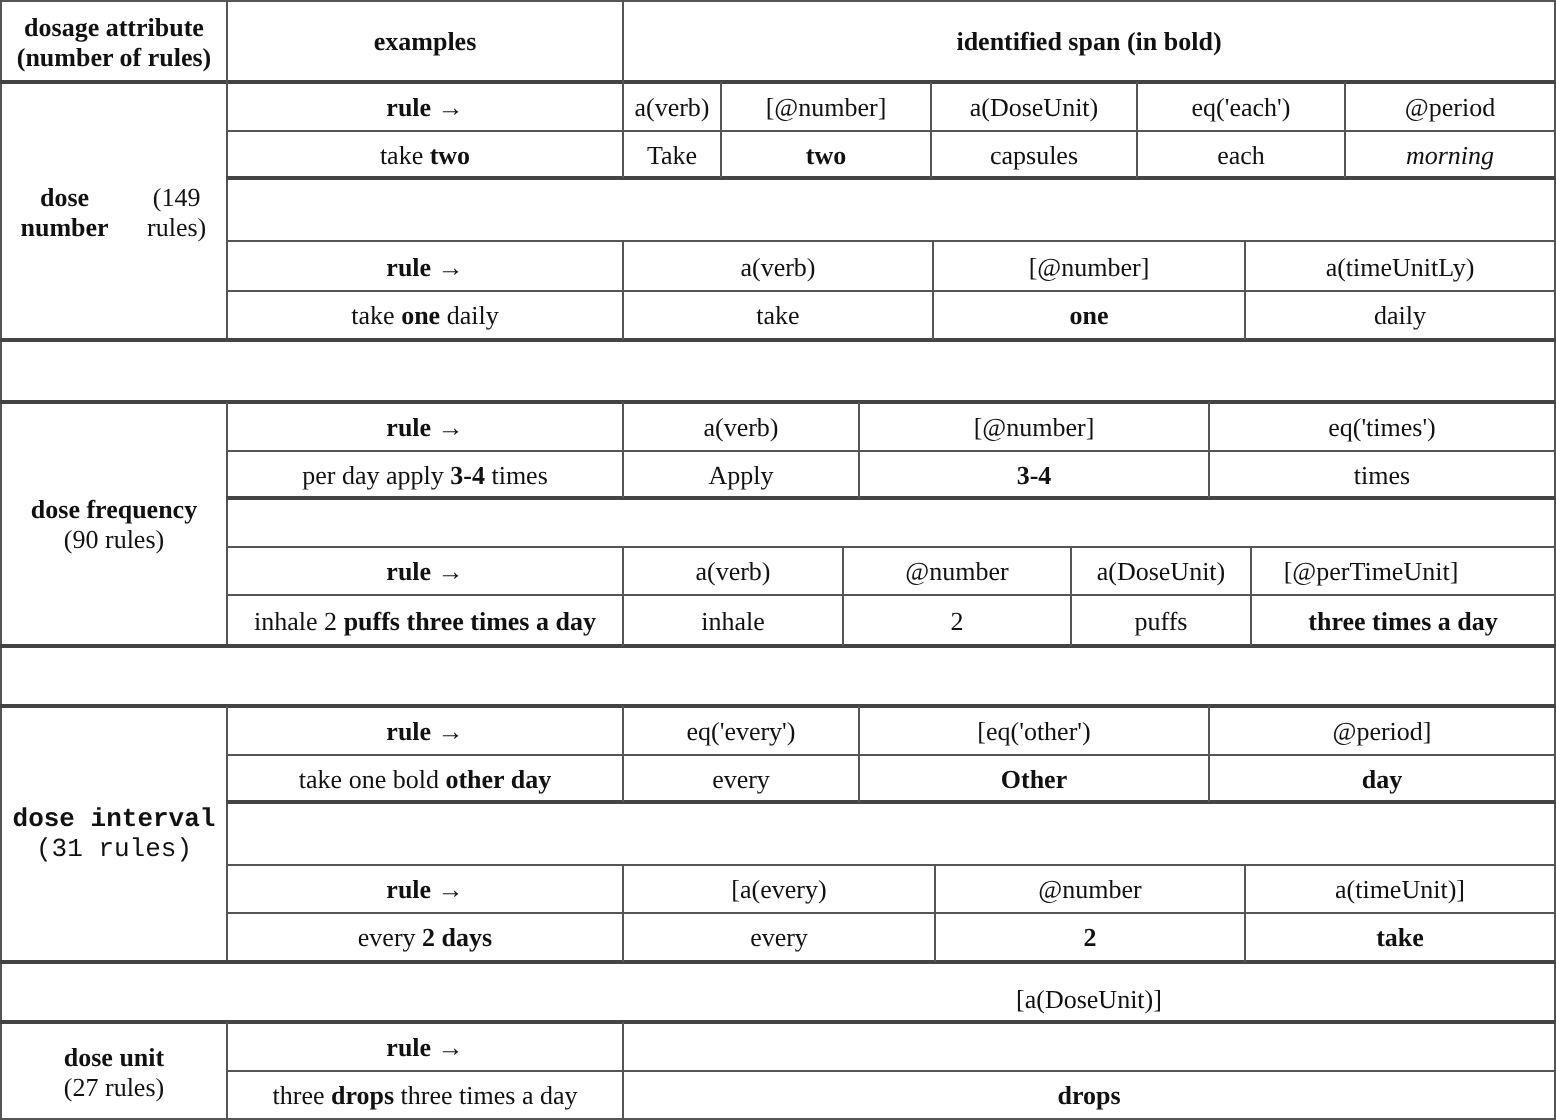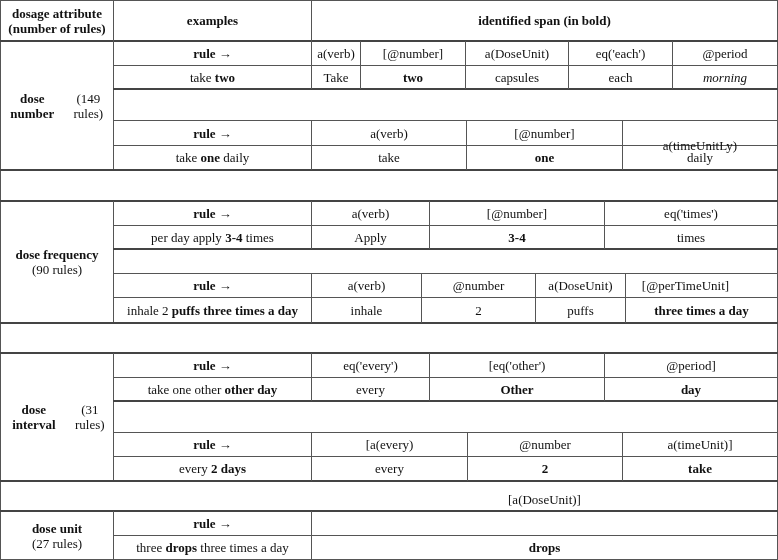--- a/index.html
+++ b/index.html
@@ -110,21 +110,21 @@
 </div>
 <div class="c" style="left:312px;top:66px;width:48px;height:22px;">Take</div>
 <div class="c b" style="left:361px;top:66px;width:104px;height:22px;">two</div>
 <div class="c" style="left:466px;top:66px;width:102px;height:22px;">capsules</div>
 <div class="c" style="left:569px;top:66px;width:103px;height:22px;">each</div>
 <div class="c" style="left:673px;top:66px;width:104px;height:22px;font-style:italic;">morning</div>
 
 <div class="c b" style="left:114px;top:121px;width:197px;height:24px;">rule →</div>
 <div class="c" style="left:312px;top:121px;width:154px;height:24px;">a(verb)</div>
 <div class="c" style="left:467px;top:121px;width:155px;height:24px;">[@number]</div>
-<div class="c" style="left:623px;top:121px;width:154px;height:24px;margin-top:12px;">a(timeUnitLy)</div>
+<div class="c" style="left:623px;top:121px;width:154px;height:24px;">a(timeUnitLy)</div>
 <div class="c" style="left:114px;top:146px;width:197px;height:23px;white-space:pre;">
   <span>take </span><span class="b">one</span><span> daily</span>
 </div>
 <div class="c" style="left:312px;top:146px;width:154px;height:23px;">take</div>
 <div class="c b" style="left:467px;top:146px;width:155px;height:23px;">one</div>
 <div class="c" style="left:623px;top:146px;width:154px;height:23px;">daily</div>
 
 <div class="c" style="left:1px;top:202px;width:112px;height:120px;flex-direction:column;">
   <span class="b">dose frequency</span>
   <span>(90 rules)</span>
@@ -147,31 +147,31 @@
 <div class="c" style="left:536px;top:274px;width:89px;height:23px;">a(DoseUnit)</div>
 <div class="c" style="left:610px;top:274px;width:151px;height:23px;text-align:center;">[@perTimeUnit]</div>
 <div class="c" style="left:114px;top:298px;width:197px;height:24px;white-space:pre;">
   <span>inhale 2 </span><span class="b">puffs three times a day</span><span></span>
 </div>
 <div class="c" style="left:312px;top:298px;width:109px;height:24px;">inhale</div>
 <div class="c" style="left:422px;top:298px;width:113px;height:24px;">2</div>
 <div class="c" style="left:536px;top:298px;width:89px;height:24px;">puffs</div>
 <div class="c b" style="left:626px;top:298px;width:151px;height:24px;">three times a day</div>
 
-<div class="c" style="left:1px;top:354px;width:112px;height:126px;flex-direction:row;">
+<div class="c" style="left:1px;top:354px;width:112px;height:126px;flex-direction:column;font-family:Liberation Mono, monospace;">
   <span class="b">dose interval</span>
   <span>(31 rules)</span>
 </div>
 
 <div class="c b" style="left:114px;top:354px;width:197px;height:23px;">rule →</div>
 <div class="c" style="left:312px;top:354px;width:117px;height:23px;">eq('every')</div>
 <div class="c" style="left:430px;top:354px;width:174px;height:23px;">[eq('other')</div>
 <div class="c" style="left:605px;top:354px;width:172px;height:23px;">@period]</div>
 <div class="c" style="left:114px;top:378px;width:197px;height:22px;white-space:pre;">
-  <span>take one other </span><span class="b">other day</span><span></span>
+  <span>take one bold </span><span class="b">other day</span><span></span>
 </div>
 <div class="c" style="left:312px;top:378px;width:117px;height:22px;">every</div>
 <div class="c b" style="left:430px;top:378px;width:174px;height:22px;">Other</div>
 <div class="c b" style="left:605px;top:378px;width:172px;height:22px;">day</div>
 
 <div class="c b" style="left:114px;top:433px;width:197px;height:23px;">rule →</div>
 <div class="c" style="left:312px;top:433px;width:155px;height:23px;">[a(every)</div>
 <div class="c" style="left:468px;top:433px;width:154px;height:23px;">@number</div>
 <div class="c" style="left:623px;top:433px;width:154px;height:23px;">a(timeUnit)]</div>
 <div class="c" style="left:114px;top:457px;width:197px;height:23px;white-space:pre;">

